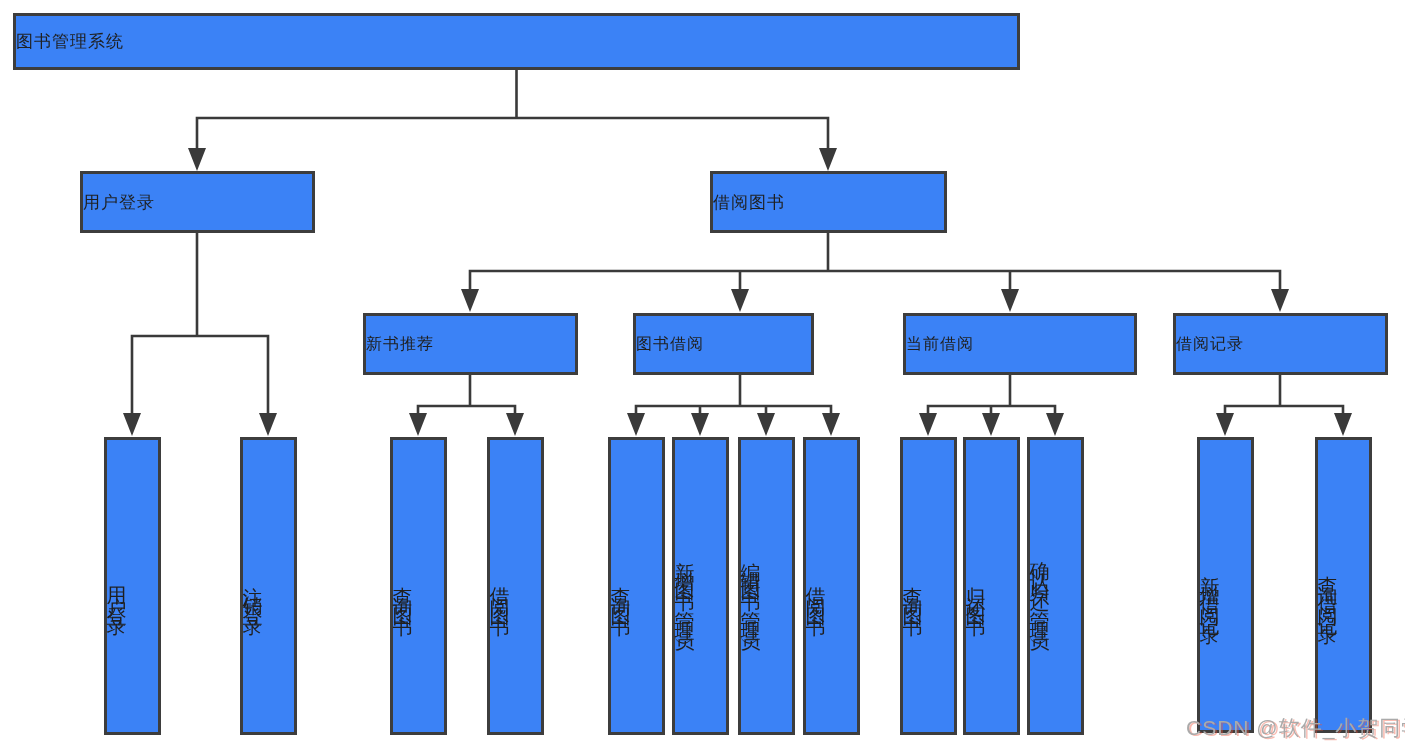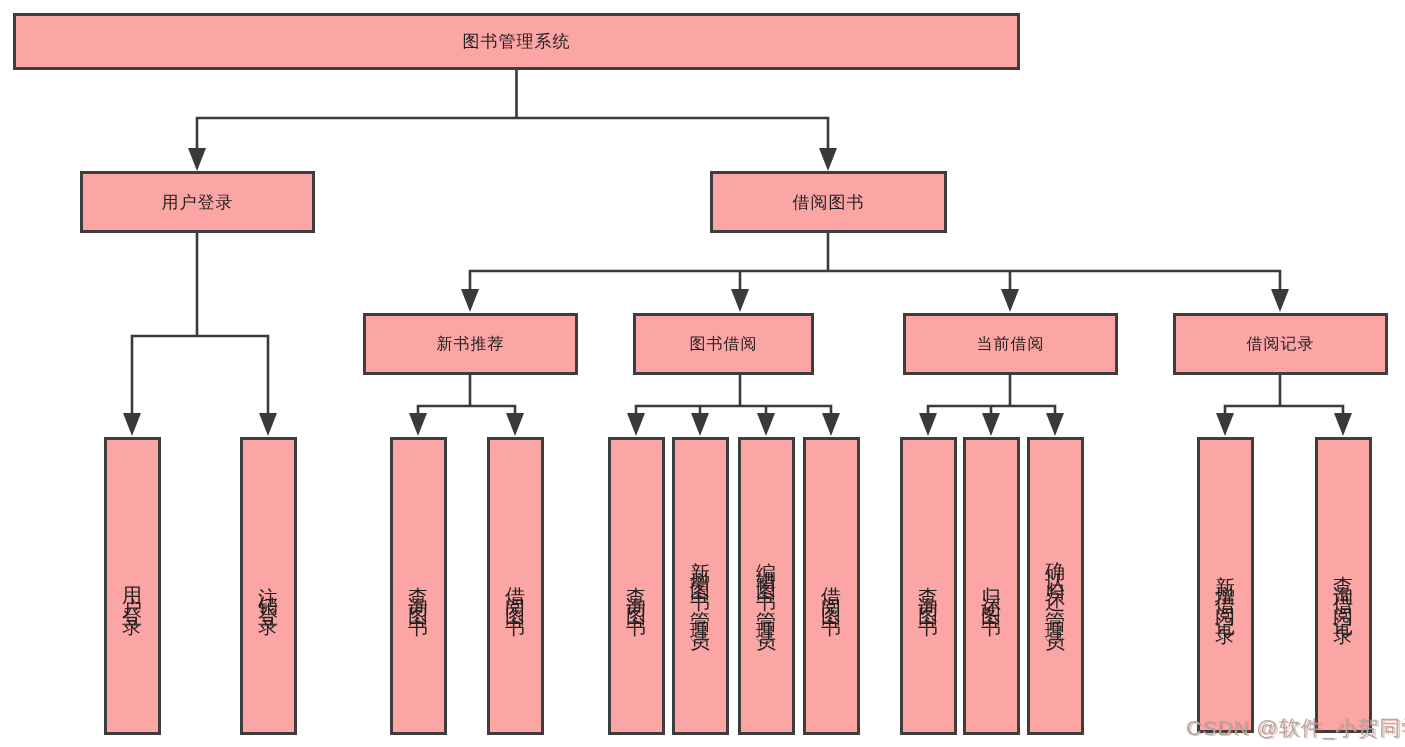--- a/index.html
+++ b/index.html
@@ -17,25 +17,24 @@
   }
   #connectors {
     position: absolute;
     left: 0;
     top: 0;
     z-index: 1;
   }
   .node {
     position: absolute;
     box-sizing: border-box;
-    background: #fca5a5;
+    background: #3b82f6;
     border: 3px solid #3d3d3d;
     display: flex;
     align-items: center;
-    justify-content: center;
     z-index: 2;
     color: #1f1f1f;
   }
   .node.h-label {
     font-size: 17px;
     letter-spacing: 1px;
     white-space: nowrap;
   }
   .node.root-box   { left: 13px;  top: 13px;  width: 1007px; height: 57px; }
   .node.level2     { top: 171px; height: 62px; }
@@ -115,21 +114,21 @@
   <div class="node level2 h-label" style="left:710px; width:237px;">
     <span>借阅图书</span>
   </div>
 
   <div class="node level3 h-label" style="left:363px; width:215px;">
     <span>新书推荐</span>
   </div>
   <div class="node level3 h-label" style="left:633px; width:181px;">
     <span>图书借阅</span>
   </div>
-  <div class="node level3 h-label" style="left:903px; width:215px;">
+  <div class="node level3 h-label" style="left:903px; width:234px;">
     <span>当前借阅</span>
   </div>
   <div class="node level3 h-label" style="left:1173px; width:215px;font-family:Liberation Serif, serif;">
     <span>借阅记录</span>
   </div>
 
   <div class="node leaf" style="left:104px;">
     <span class="v-text">用户登录</span>
   </div>
   <div class="node leaf" style="left:240px;">

